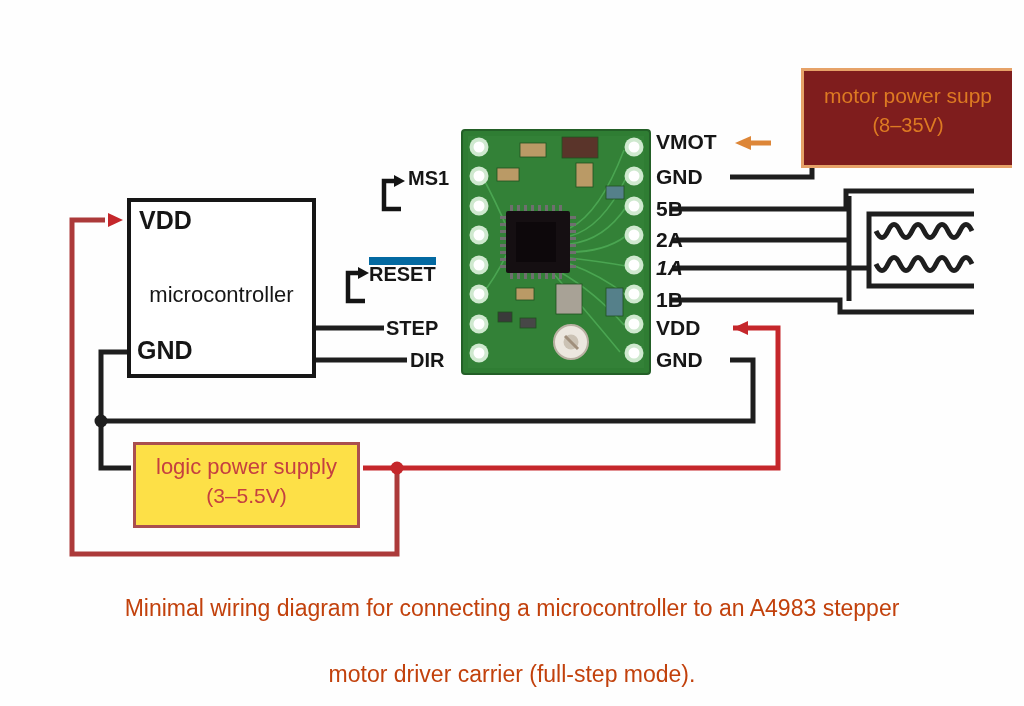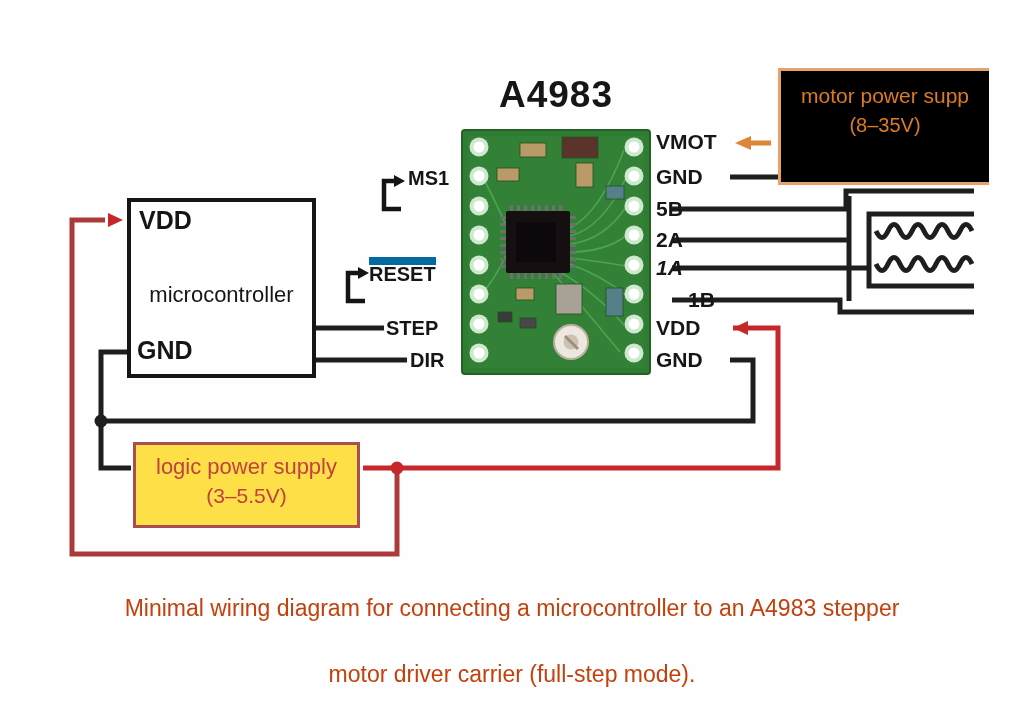--- a/index.html
+++ b/index.html
@@ -12,22 +12,22 @@
     font-size:37px;font-weight:bold;letter-spacing:1px;}
   .pin{font-weight:bold;font-size:21px;line-height:22px;}
   .pin-left{font-weight:bold;font-size:20px;line-height:22px;}
   .overbar{display:inline-block;border-top:8px solid #0369a1;padding-top:0px;line-height:19px;}
   .micro-box{position:absolute;left:127px;top:198px;width:189px;height:180px;
     border:4px solid #161616;background:#ffffff;box-sizing:border-box;}
   .micro-vdd{left:139px;top:206px;font-size:25px;font-weight:bold;}
   .micro-gnd{left:137px;top:336px;font-size:25px;font-weight:bold;}
   .micro-label{left:131px;top:282px;width:181px;text-align:center;font-size:22px;}
   .supply-box{position:absolute;box-sizing:border-box;text-align:center;}
-  .motor-supply{left:778px;top:68px;width:211px;height:117px;
-    border:3px solid #e6a268;border-right:none;background:#000000;color:#dd7a22;}
+  .motor-supply{left:801px;top:68px;width:211px;height:100px;
+    border:3px solid #e6a268;border-right:none;background:#7f1d1d;color:#dd7a22;}
   .motor-supply .l1{margin-top:13px;font-size:21px;}
   .motor-supply .l2{margin-top:6px;font-size:20px;}
   .logic-supply{left:133px;top:442px;width:227px;height:86px;
     border:3px solid #aa4f4f;background:#fde047;color:#c54040;}
   .logic-supply .l1{margin-top:9px;font-size:22px;}
   .logic-supply .l2{margin-top:4px;font-size:21px;}
   .caption{left:0;width:1024px;text-align:center;font-size:23px;color:#c2410c;}
   .cap1{top:595px;}
   .cap2{top:661px;}
   svg{position:absolute;left:0;top:0;}
@@ -155,38 +155,37 @@
     </g>
 
     <g stroke="#141414" stroke-width="4.5" fill="none">
       <path d="M401,209 H384 V181 H396"></path>
       <path d="M365,301 H348 V273 H360"></path>
     </g>
     <polygon points="405,181 394,175 394,187" fill="#141414"></polygon>
     <polygon points="369,273 358,267 358,279" fill="#141414"></polygon>
   </svg>
 
-  <div class="t board-title">A4983</div>
 
   <div class="micro-box"></div>
   <div class="t micro-vdd">VDD</div>
   <div class="t micro-label">microcontroller</div>
   <div class="t micro-gnd">GND</div>
 
   <div class="t pin-left" style="left:408px;top:167px;">MS1</div>
   <div class="t pin-left" style="left:369px;top:257px;"><span class="overbar">RESET</span></div>
   <div class="t pin-left" style="left:386px;top:317px;">STEP</div>
   <div class="t pin-left" style="left:410px;top:349px;">DIR</div>
 
   <div class="t pin" style="left:656px;top:131px;">VMOT</div>
   <div class="t pin" style="left:656px;top:166px;">GND</div>
   <div class="t pin" style="left:656px;top:198px;">5B</div>
   <div class="t pin" style="left:656px;top:229px;">2A</div>
   <div class="t pin" style="left:656px;top:257px;font-style:italic;">1A</div>
-  <div class="t pin" style="left:656px;top:289px;margin-left:32px;">1B</div>
+  <div class="t pin" style="left:656px;top:289px;">1B</div>
   <div class="t pin" style="left:656px;top:317px;">VDD</div>
   <div class="t pin" style="left:656px;top:349px;">GND</div>
 
   <div class="supply-box motor-supply">
     <div class="l1">motor power supp</div>
     <div class="l2">(8–35V)</div>
   </div>
   <div class="supply-box logic-supply">
     <div class="l1">logic power supply</div>
     <div class="l2">(3–5.5V)</div>

